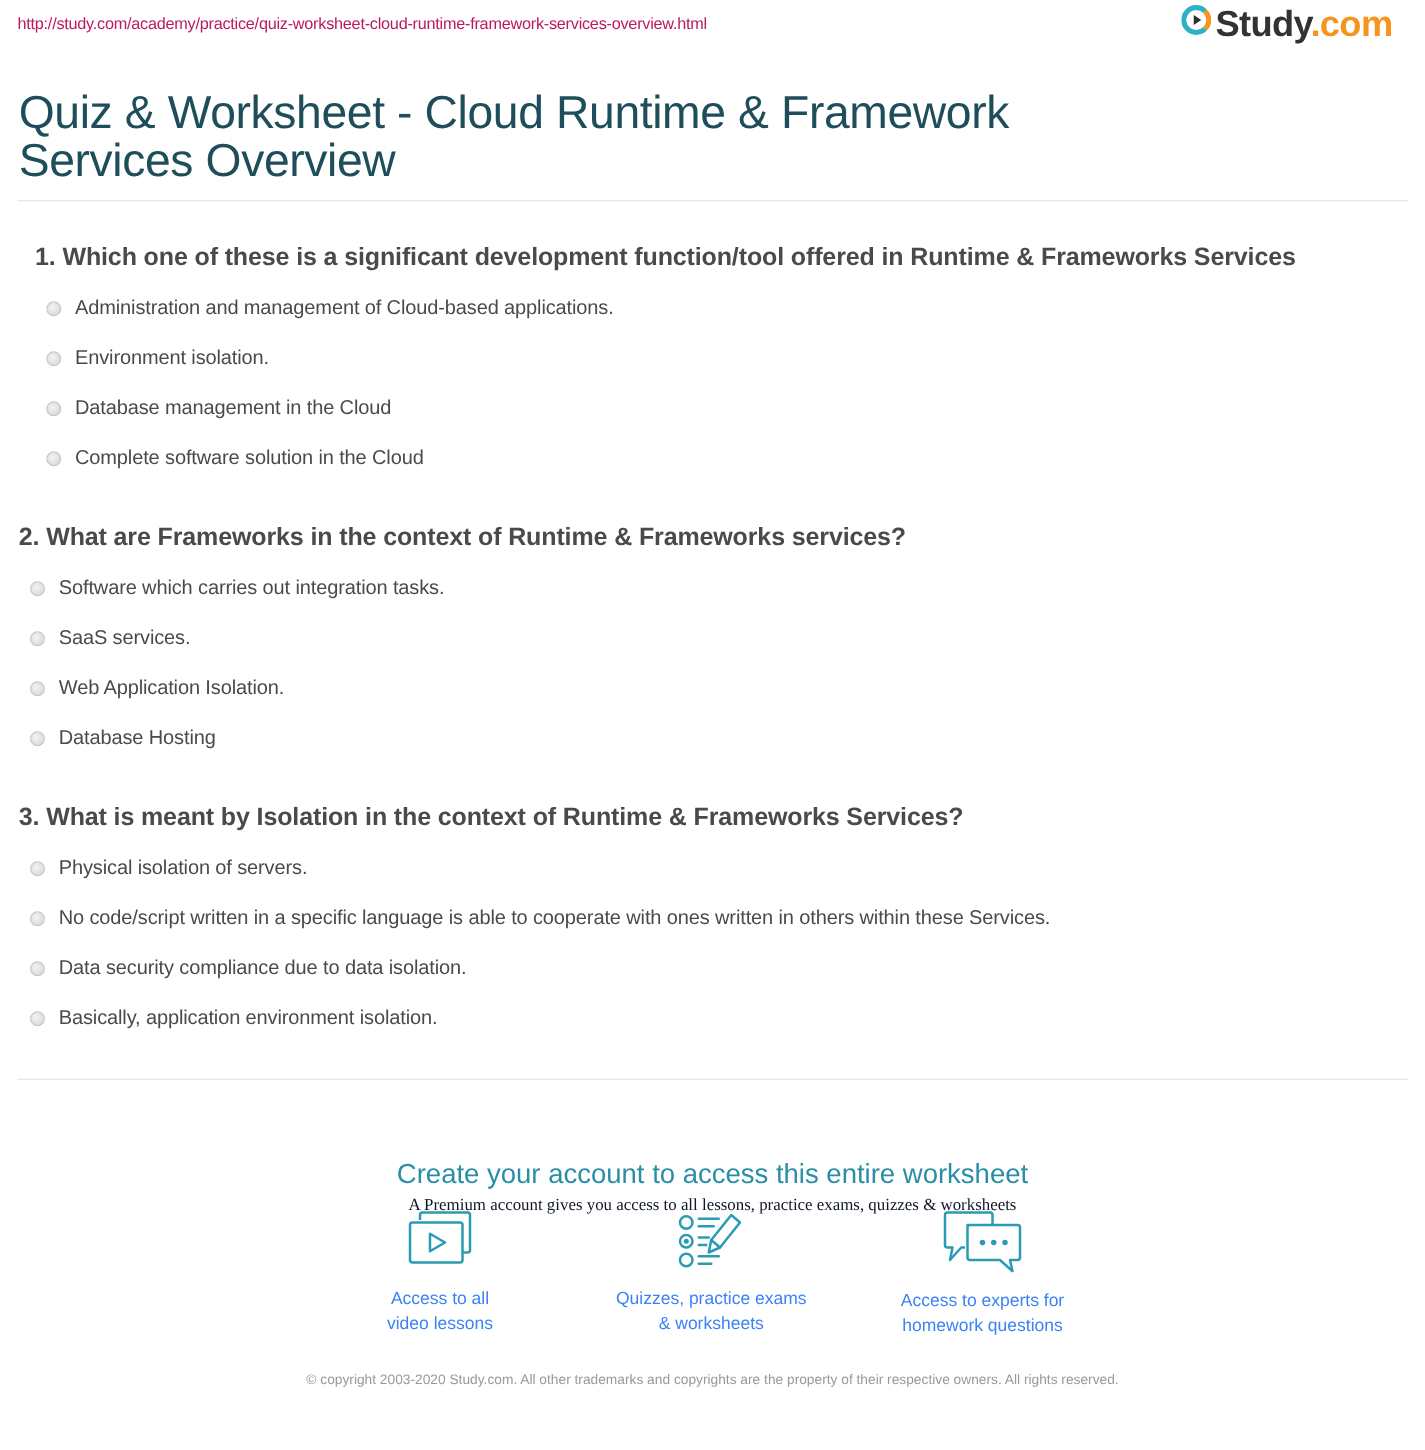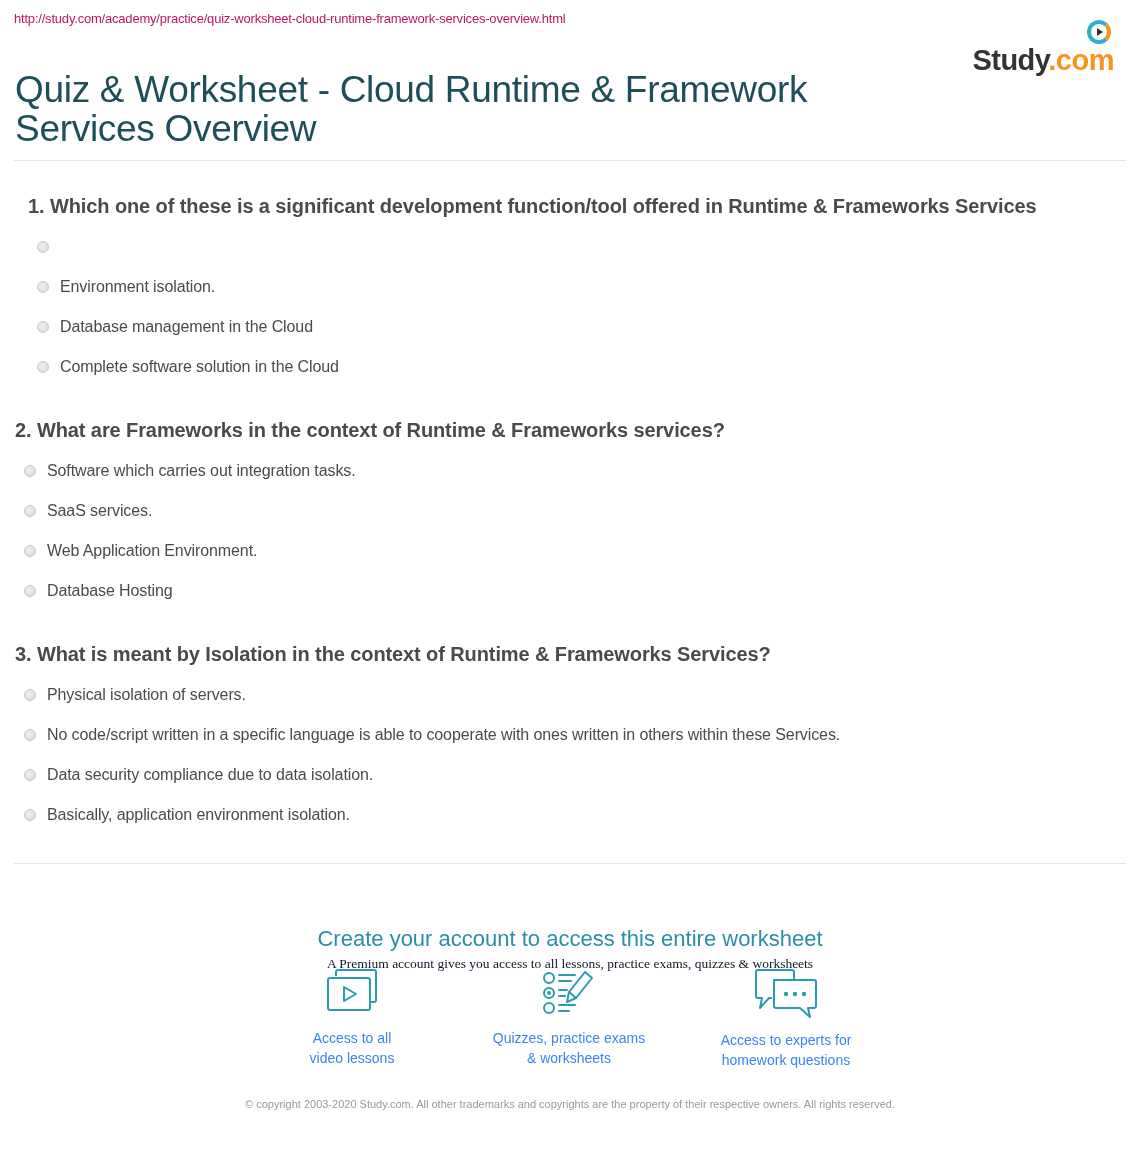--- a/index.html
+++ b/index.html
@@ -1,21 +1,21 @@
 <!DOCTYPE html>
 <html><head>
 <meta charset="utf-8">
 <style>
   * { box-sizing: border-box; margin: 0; padding: 0; }
   html, body { width: 1140px; height: 1160px; background: #ffffff; overflow: hidden; }
   body { font-family: "DejaVu Sans", "Liberation Sans", sans-serif; color: #4a4a4a; position: relative; }
 
   .url { position: absolute; left: 14px; top: 11px; font-size: 13px; color: #be185d; letter-spacing: -0.2px; font-family: "Liberation Sans", sans-serif; }
 
-  .logo { position: absolute; right: 26px; top: 20px; display: flex; align-items: flex-end; flex-direction: column; }
+  .logo { position: absolute; right: 26px; top: 4px; display: flex; align-items: flex-start; }
   .logo-mark { width: 24px; height: 24px; border-radius: 50%; border: 4px solid #2cb1c9; border-right-color: #f7941d; display: flex; align-items: center; justify-content: center; margin-right: 3px; position: relative; }
   .logo-mark::after { content: ""; width: 0; height: 0; border-left: 6px solid #2f2f2f; border-top: 4px solid transparent; border-bottom: 4px solid transparent; margin-left: 2px; }
   .logo-text { font-family: "Liberation Sans", sans-serif; font-size: 29px; font-weight: 700; color: #333; letter-spacing: -0.5px; }
   .logo-dot { color: #f7941d; }
 
   .title { position: absolute; left: 15px; top: 70px; width: 900px; font-family: "Liberation Sans", sans-serif; font-size: 37px; line-height: 39px; color: #1d4e5a; font-weight: 400; letter-spacing: -0.3px; }
 
   .rule { position: absolute; left: 14px; right: 14px; height: 1px; background: #e6e6e6; }
   .rule-top { top: 160px; }
   .rule-bottom { top: 863px; }
@@ -57,20 +57,21 @@
 
 <h1 class="title">Quiz &amp; Worksheet - Cloud Runtime &amp; Framework Services Overview</h1>
 
 <div class="rule rule-top"></div>
 
 <section class="question" id="q1">
   <div class="q-text">1. Which one of these is a significant development function/tool offered in Runtime &amp; Frameworks Services</div>
   <ul class="answers">
     <li class="answer">
         <span class="radio"></span>
+        <span class="a-text">Administration and management of Cloud-based applications.</span>
       </li>
     <li class="answer">
         <span class="radio"></span>
         <span class="a-text">Environment isolation.</span>
       </li>
     <li class="answer">
         <span class="radio"></span>
         <span class="a-text">Database management in the Cloud</span>
       </li>
     <li class="answer">
@@ -86,21 +87,21 @@
     <li class="answer">
         <span class="radio"></span>
         <span class="a-text">Software which carries out integration tasks.</span>
       </li>
     <li class="answer">
         <span class="radio"></span>
         <span class="a-text">SaaS services.</span>
       </li>
     <li class="answer">
         <span class="radio"></span>
-        <span class="a-text">Web Application Environment.</span>
+        <span class="a-text">Web Application Isolation.</span>
       </li>
     <li class="answer">
         <span class="radio"></span>
         <span class="a-text">Database Hosting</span>
       </li>
   </ul>
 </section>
 
 <section class="question" id="q3">
   <div class="q-text">3. What is meant by Isolation in the context of Runtime &amp; Frameworks Services?</div>

